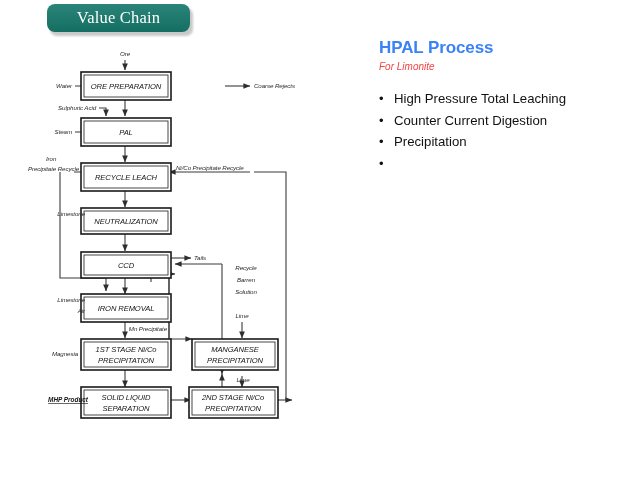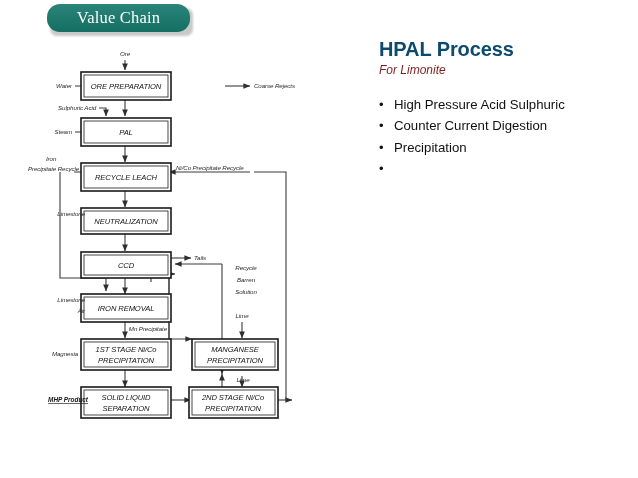--- a/index.html
+++ b/index.html
@@ -33,21 +33,21 @@
     border-radius: 7px;
     background: #c9c9c9;
     filter: blur(1.2px);
   }
   #banner {
     position: absolute;
     left: 0;
     top: 0;
     width: 143px;
     height: 28px;
-    border-radius: 13px;
+    border-radius: 8px;
     background: #1d7a6e;
     background: linear-gradient(180deg, #2a8479 0%, #146e62 100%);
     display: flex;
     align-items: center;
     justify-content: center;
   }
   #banner-text {
     font-family: "Liberation Serif", serif;
     font-size: 16.5px;
     color: #ffffff;
@@ -56,30 +56,30 @@
   }
 
   
   #right-col {
     position: absolute;
     left: 379px;
     top: 38px;
     width: 250px;
   }
   #hpal-title {
-    font-size: 20px;
+    font-size: 17px;
     font-weight: bold;
-    color: #0c4a6e;
+    color: #3b82f6;
     letter-spacing: -0.1px;
     line-height: 1.15;
   }
   #hpal-sub {
-    font-size: 12px;
+    font-size: 10px;
     font-style: italic;
-    color: #7f1d1d;
+    color: #ef4444;
     margin-top: 3px;
     line-height: 1.15;
   }
   #bullets {
     margin-top: 18px;
   }
   .bullet-row {
     display: flex;
     align-items: flex-start;
     margin-bottom: 3.5px;
@@ -147,21 +147,21 @@
       <span id="banner-text">Value Chain</span>
     </div>
   </div>
 
   <div id="right-col">
     <div id="hpal-title">HPAL Process</div>
     <div id="hpal-sub">For Limonite</div>
     <div id="bullets">
       <div class="bullet-row">
         <span class="bullet-dot">•</span>
-        <span class="bullet-text">High Pressure Acid Sulphuric</span>
+        <span class="bullet-text">High Pressure Total Leaching</span>
       </div>
       <div class="bullet-row">
         <span class="bullet-dot">•</span>
         <span class="bullet-text">Counter Current Digestion</span>
       </div>
       <div class="bullet-row">
         <span class="bullet-dot">•</span>
         <span class="bullet-text">Precipitation</span>
       </div>
       <div class="bullet-row">

